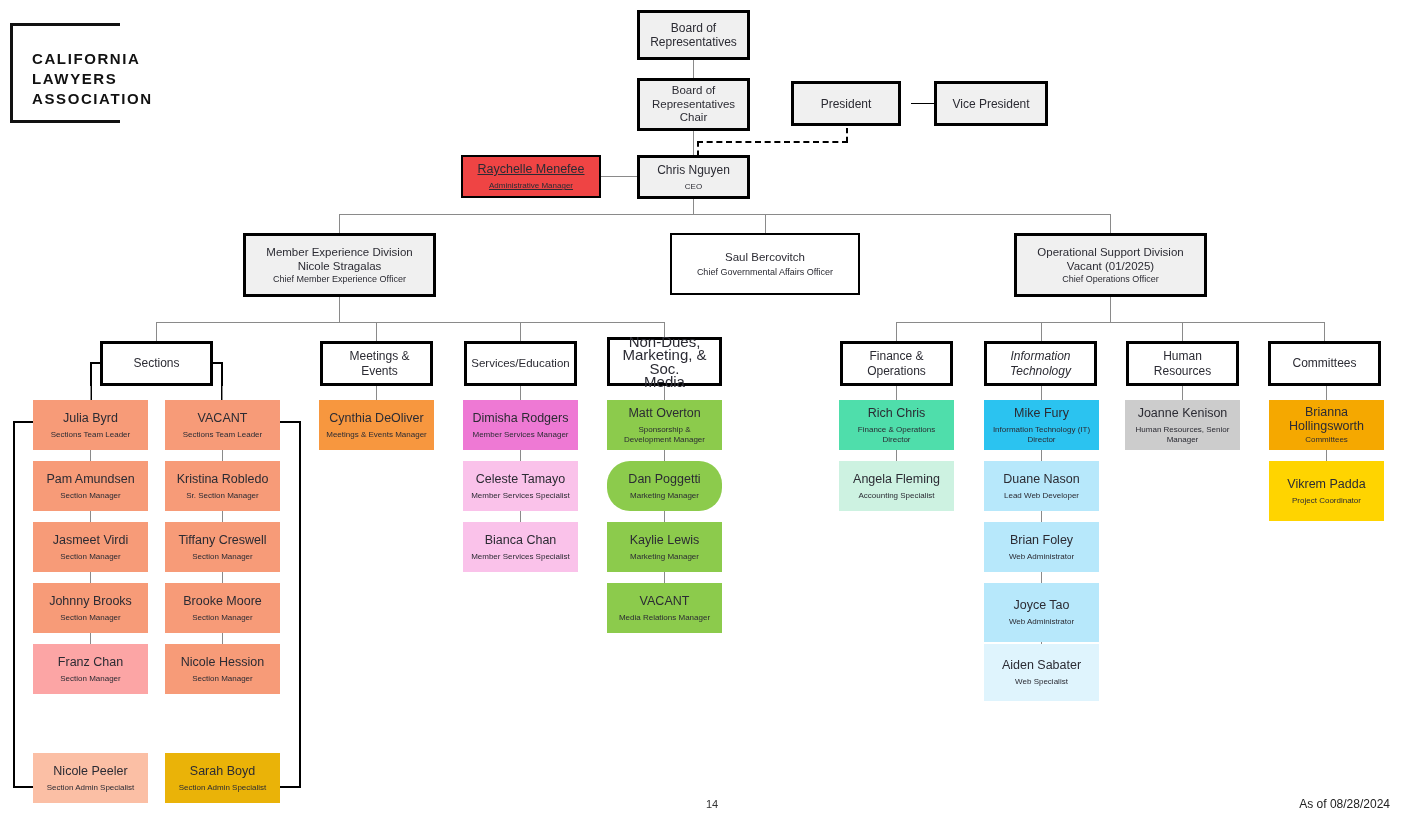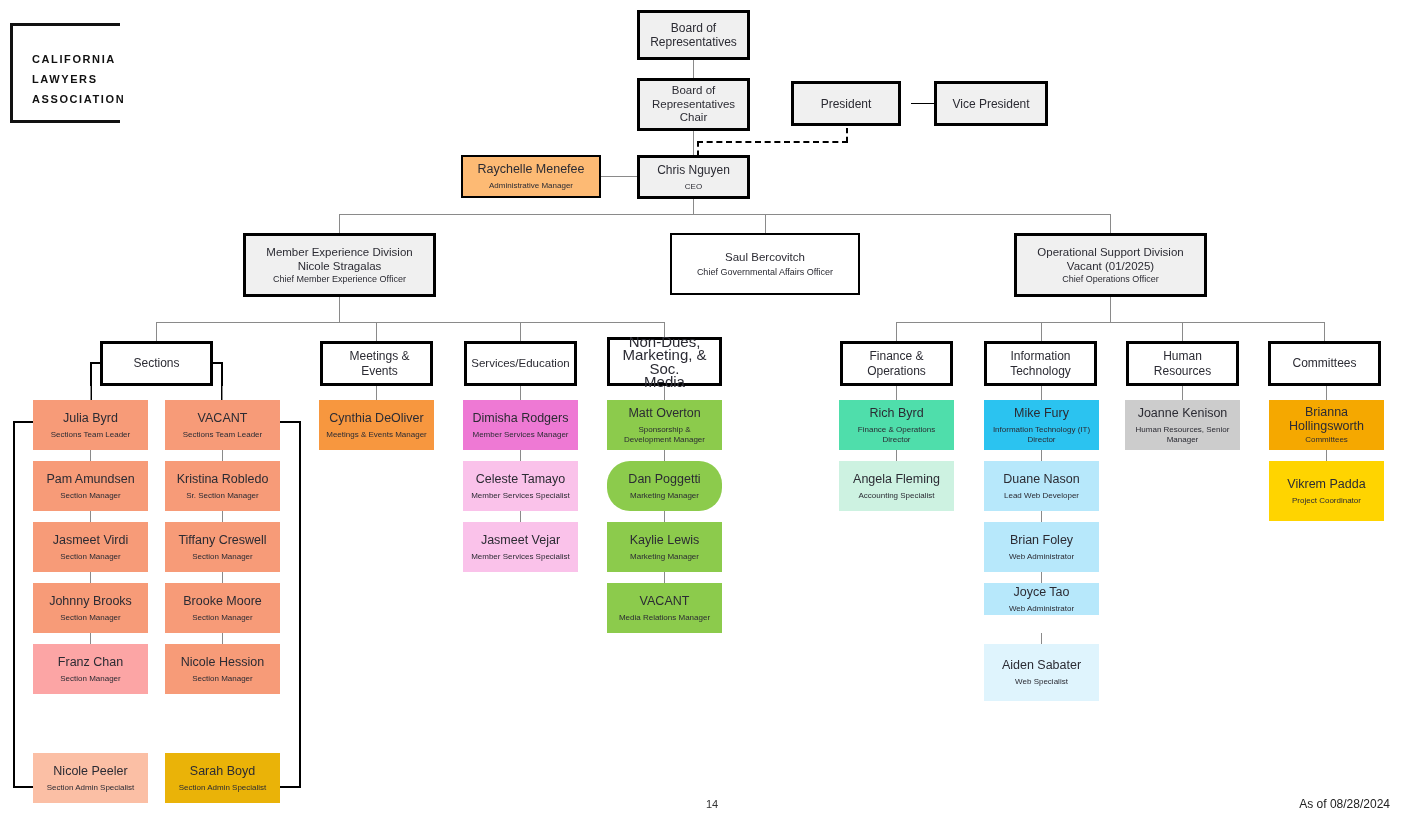--- a/index.html
+++ b/index.html
@@ -25,21 +25,21 @@
     border-top:3px solid #111;
     border-bottom:3px solid #111;
     box-sizing:border-box;
   }
   .logo .bracket:after{
     content:"";position:absolute;left:3px;top:3px;right:-3px;bottom:3px;
     background:#fff;
   }
   .logo .words{
     position:absolute;left:22px;top:26px;
-    font-size:11px;font-weight:700;letter-spacing:1.6px;
+    font-size:15px;font-weight:700;letter-spacing:1.6px;
     line-height:20px;color:#111;z-index:3;
   }
 
   
   .box{
     position:absolute;
     box-sizing:border-box;
     display:flex;flex-direction:column;
     align-items:center;justify-content:center;
     text-align:center;
@@ -207,21 +207,21 @@
   </div>
 
   <div class="box b-exec nosub" style="left:791px;top:81px;width:110px;height:45px;">
     <div class="nm">President</div>
   </div>
 
   <div class="box b-exec nosub" style="left:934px;top:81px;width:114px;height:45px;">
     <div class="nm">Vice President</div>
   </div>
 
-  <div class="box" style="left:461px;top:155px;width:140px;height:43px;background:#fdba74;border:2px solid #000;">
+  <div class="box" style="left:461px;top:155px;width:140px;height:43px;background:#ef4444;border:2px solid #000;text-decoration:underline;">
     <div class="nm">Raychelle Menefee</div>
     <div class="ttl">Administrative Manager</div>
   </div>
 
   <div class="box b-exec" style="left:637px;top:155px;width:113px;height:44px;">
     <div class="nm">Chris Nguyen</div>
     <div class="ttl">CEO</div>
   </div>
 
   <div class="box b-exec" style="left:243px;top:233px;width:193px;height:64px;">
@@ -258,21 +258,21 @@
 Marketing, &amp; Soc.
 Media</div>
   </div>
 
   <div class="box b-dept nosub" style="left:840px;top:341px;width:113px;height:45px;">
     <div class="nm" style="white-space:pre-line;">Finance &amp;
 Operations</div>
   </div>
 
   <div class="box b-dept nosub" style="left:984px;top:341px;width:113px;height:45px;">
-    <div class="nm" style="white-space:pre-line;">Information
+    <div class="nm" style="white-space:pre-line;font-style:italic;">Information
 Technology</div>
   </div>
 
   <div class="box b-dept nosub" style="left:1126px;top:341px;width:113px;height:45px;">
     <div class="nm" style="white-space:pre-line;">Human
 Resources</div>
   </div>
 
   <div class="box b-dept nosub" style="left:1268px;top:341px;width:113px;height:45px;">
     <div class="nm" style="white-space:pre-line;">Committees</div>
@@ -335,21 +335,21 @@
 
   <div class="box tile" style="left:463px;top:400px;width:115px;height:50px;background:#EE79D4;">
     <div class="nm">Dimisha Rodgers</div>
     <div class="ttl">Member Services Manager</div>
   </div>
   <div class="box tile" style="left:463px;top:461px;width:115px;height:50px;background:#FAC2EA;">
     <div class="nm">Celeste Tamayo</div>
     <div class="ttl">Member Services Specialist</div>
   </div>
   <div class="box tile" style="left:463px;top:522px;width:115px;height:50px;background:#FAC2EA;">
-    <div class="nm">Jasmeet Vejar</div>
+    <div class="nm">Bianca Chan</div>
     <div class="ttl">Member Services Specialist</div>
   </div>
 
   <div class="box tile" style="left:607px;top:400px;width:115px;height:50px;background:#8CCB4C;">
     <div class="nm">Matt Overton</div>
     <div class="ttl" style="white-space:pre-line;">Sponsorship &amp;
 Development Manager</div>
   </div>
   <div class="box tile" style="left:607px;top:461px;width:115px;height:50px;background:#8CCB4C;border-radius:23px;">
     <div class="nm">Dan Poggetti</div>
@@ -358,21 +358,21 @@
   <div class="box tile" style="left:607px;top:522px;width:115px;height:50px;background:#8CCB4C;">
     <div class="nm">Kaylie Lewis</div>
     <div class="ttl">Marketing Manager</div>
   </div>
   <div class="box tile" style="left:607px;top:583px;width:115px;height:50px;background:#8CCB4C;">
     <div class="nm">VACANT</div>
     <div class="ttl">Media Relations Manager</div>
   </div>
 
   <div class="box tile" style="left:839px;top:400px;width:115px;height:50px;background:#4FDEAB;">
-    <div class="nm">Rich Byrd</div>
+    <div class="nm">Rich Chris</div>
     <div class="ttl" style="white-space:pre-line;">Finance &amp; Operations
 Director</div>
   </div>
   <div class="box tile" style="left:839px;top:461px;width:115px;height:50px;background:#CDF2E1;">
     <div class="nm">Angela Fleming</div>
     <div class="ttl">Accounting Specialist</div>
   </div>
 
   <div class="box tile" style="left:984px;top:400px;width:115px;height:50px;background:#2BC3F0;">
     <div class="nm">Mike Fury</div>
@@ -380,21 +380,21 @@
 Director</div>
   </div>
   <div class="box tile" style="left:984px;top:461px;width:115px;height:50px;background:#B7E8FB;">
     <div class="nm">Duane Nason</div>
     <div class="ttl">Lead Web Developer</div>
   </div>
   <div class="box tile" style="left:984px;top:522px;width:115px;height:50px;background:#B7E8FB;">
     <div class="nm">Brian Foley</div>
     <div class="ttl">Web Administrator</div>
   </div>
-  <div class="box tile" style="left:984px;top:583px;width:115px;height:32px;background:#B7E8FB;">
+  <div class="box tile" style="left:984px;top:583px;width:115px;height:59px;background:#B7E8FB;">
     <div class="nm">Joyce Tao</div>
     <div class="ttl">Web Administrator</div>
   </div>
   <div class="box tile" style="left:984px;top:644px;width:115px;height:57px;background:#DFF4FD;">
     <div class="nm">Aiden Sabater</div>
     <div class="ttl">Web Specialist</div>
   </div>
 
   <div class="box tile" style="left:1125px;top:400px;width:115px;height:50px;background:#CCCCCC;">
     <div class="nm">Joanne Kenison</div>

